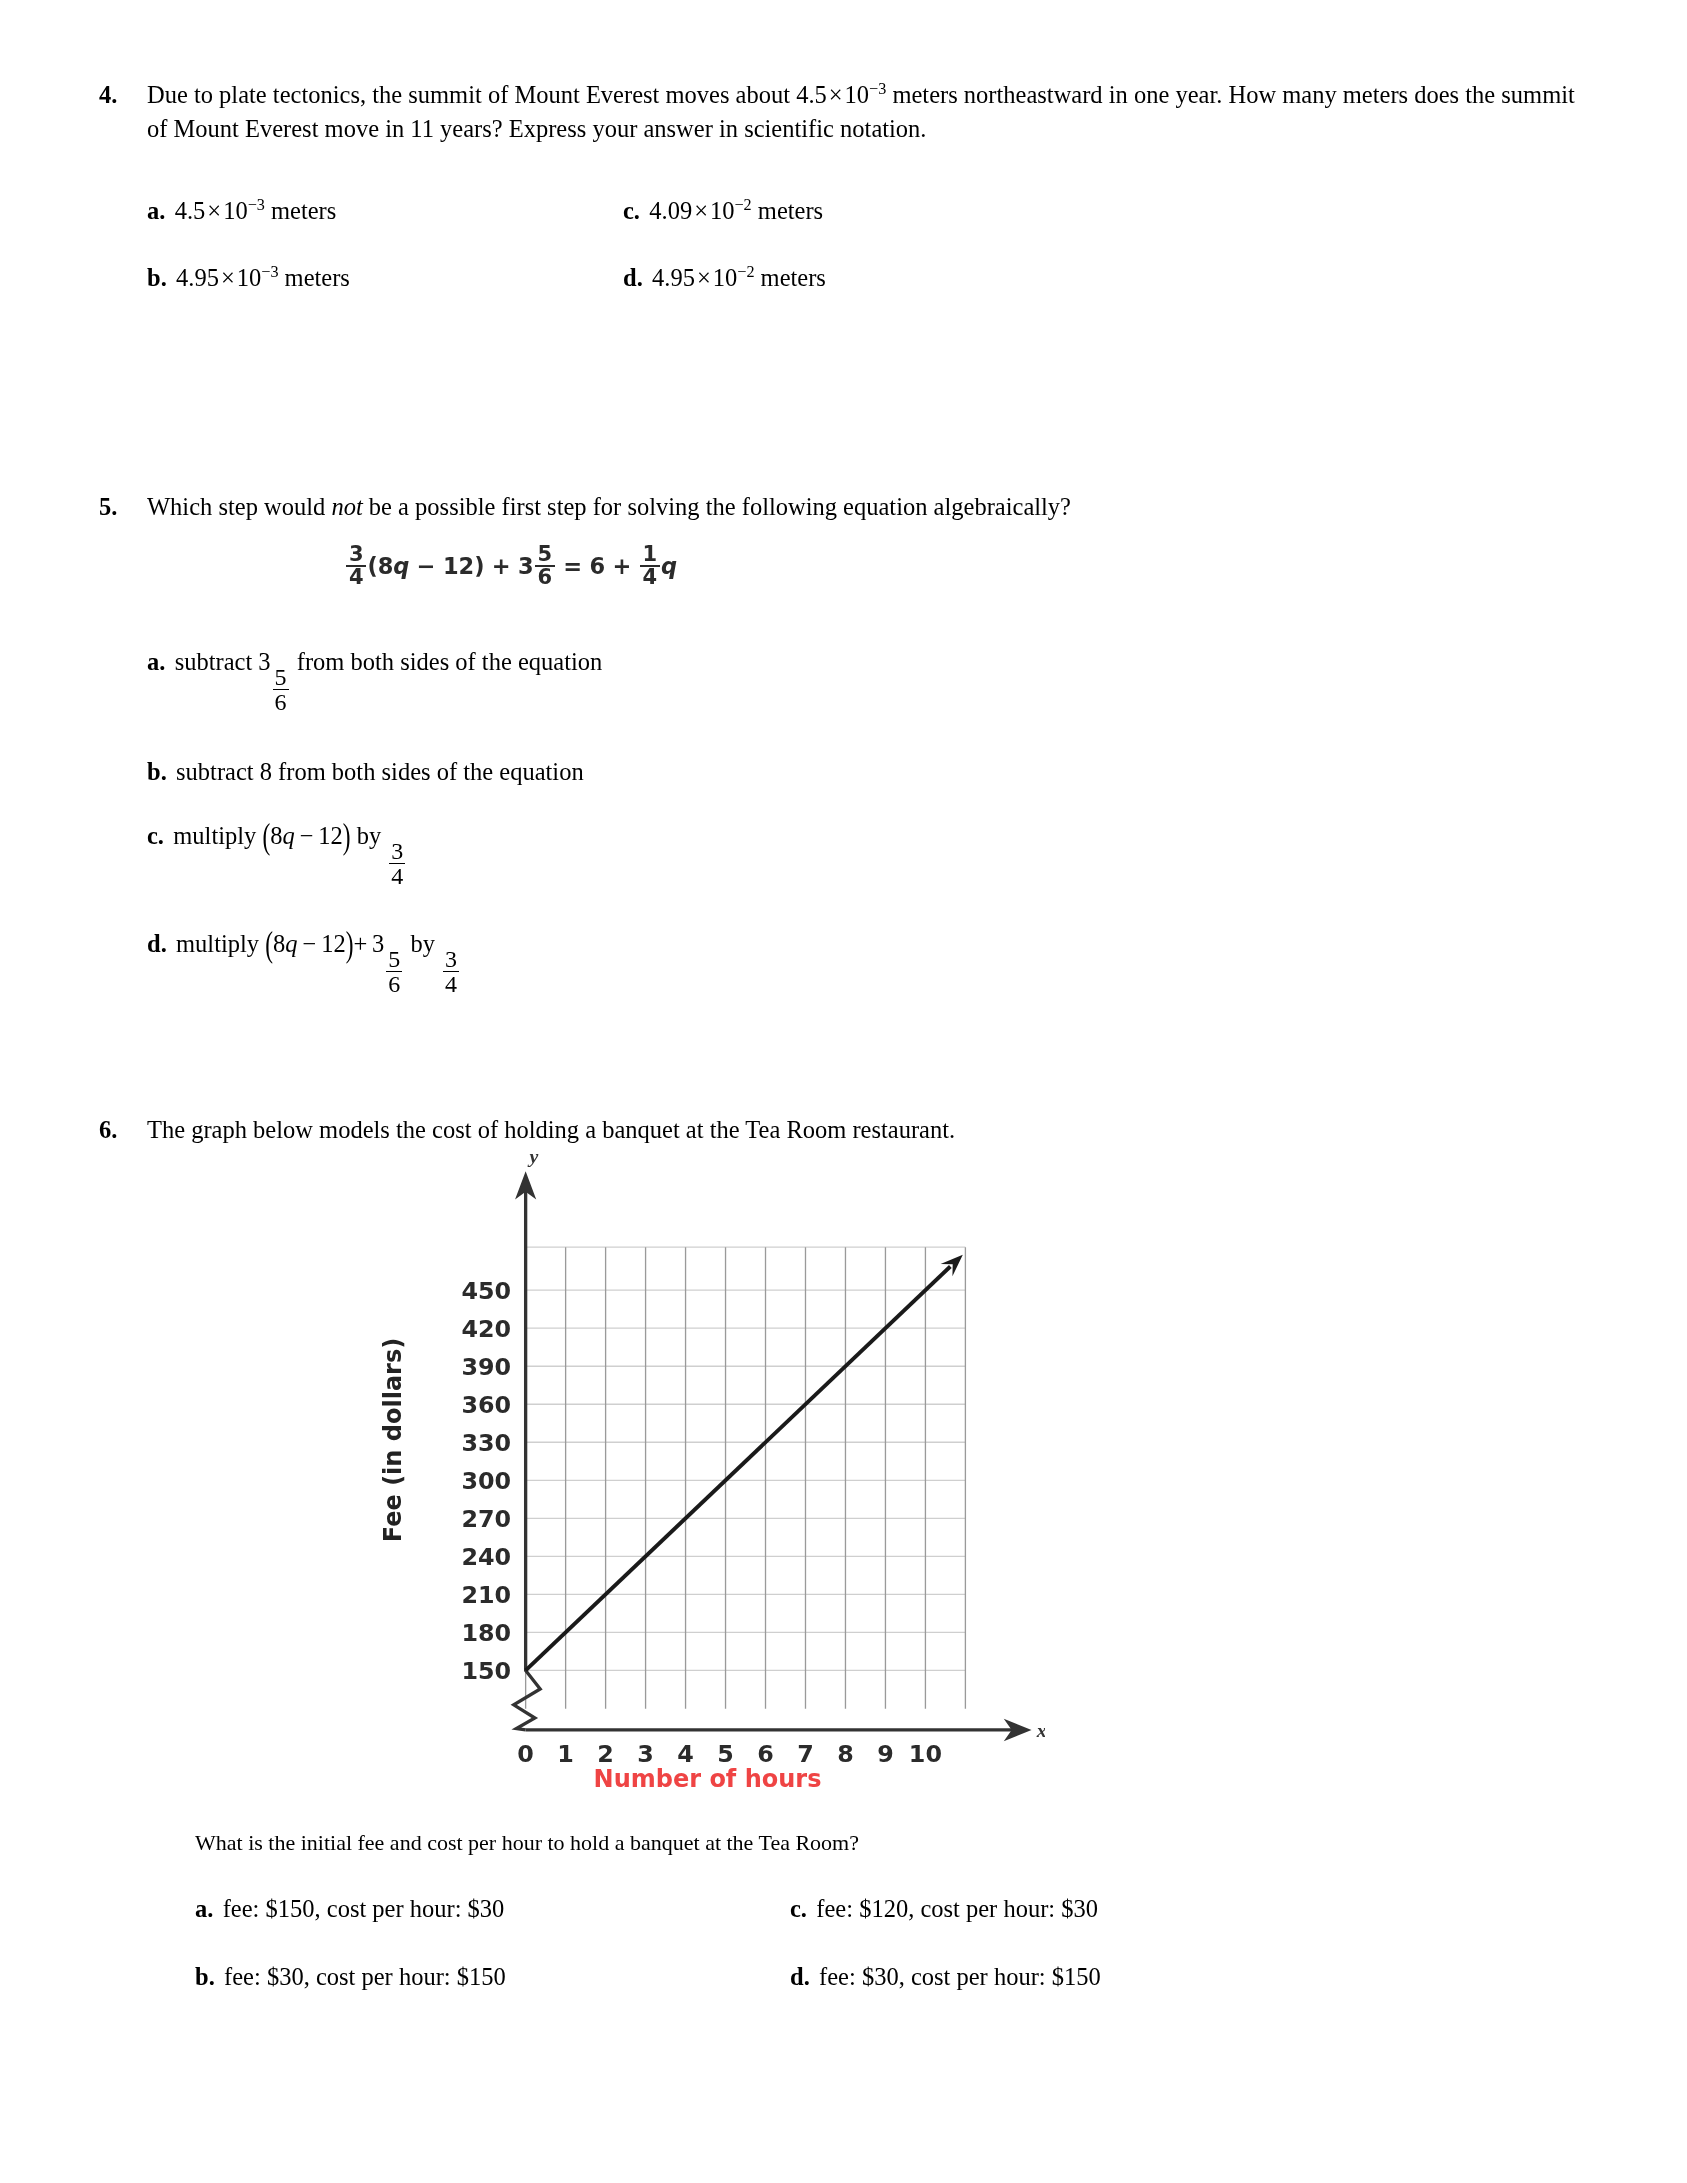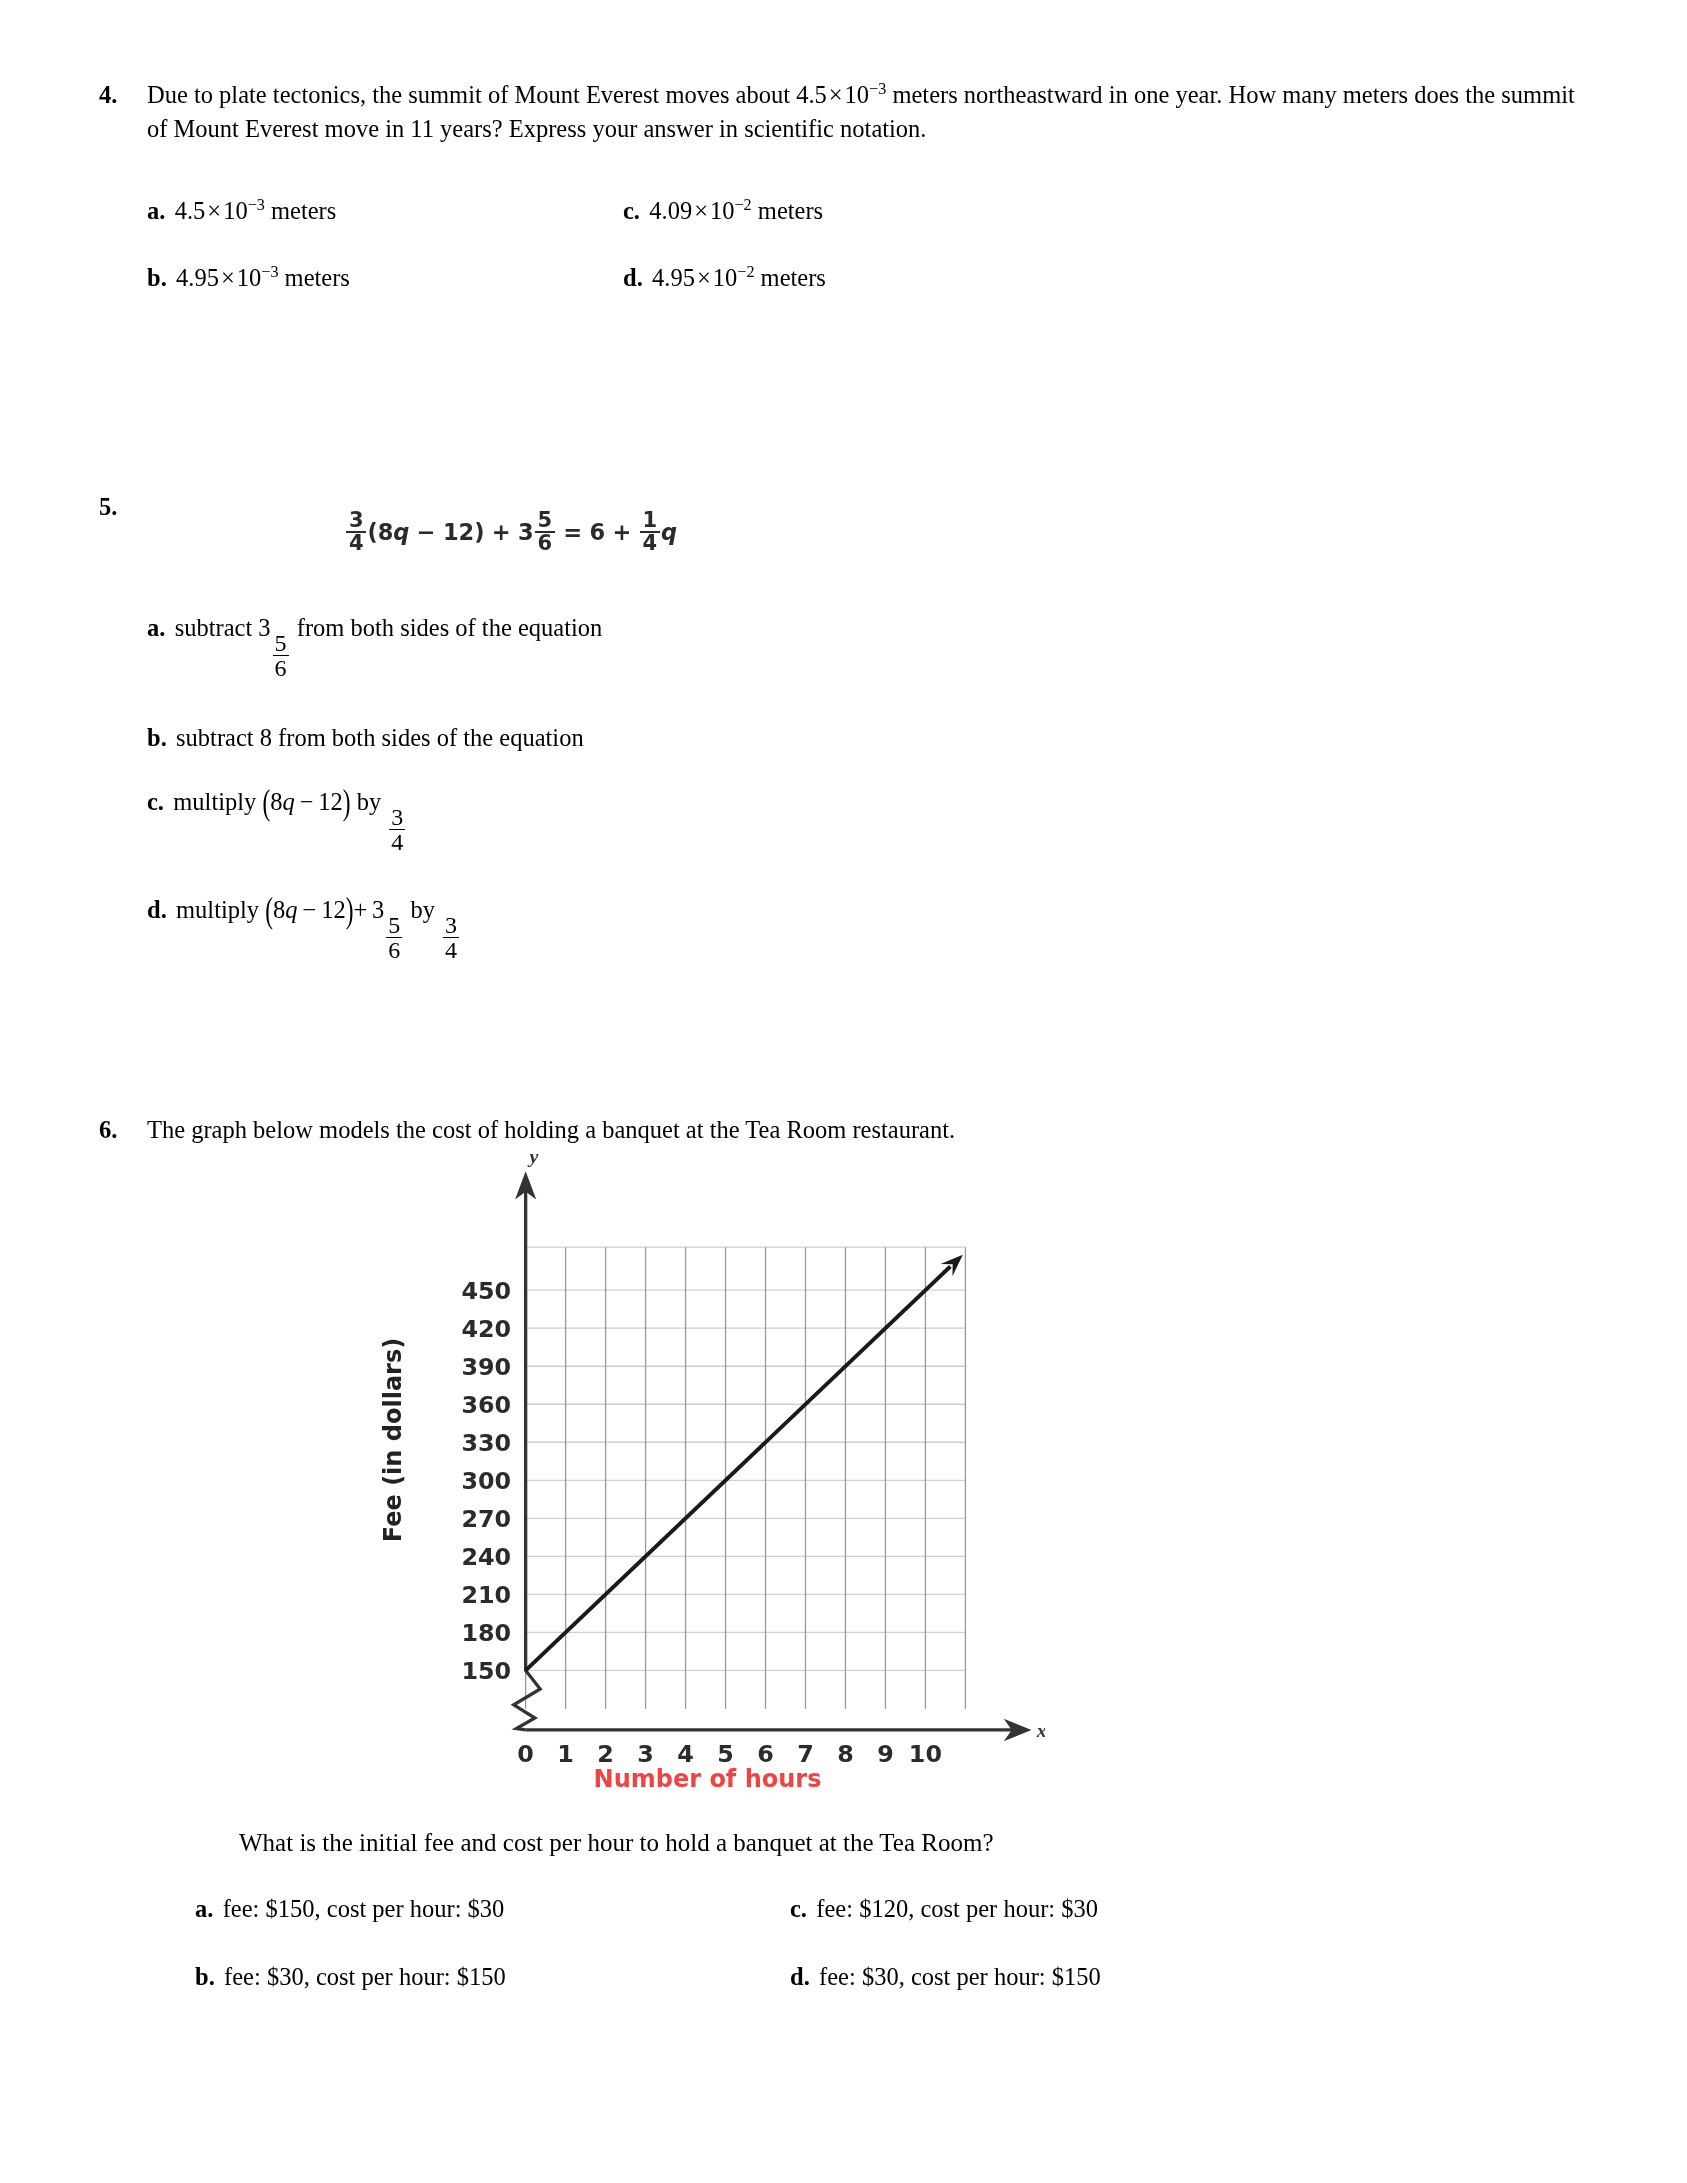--- a/index.html
+++ b/index.html
@@ -159,23 +159,22 @@
     color: #222;
   }
 
   
   .tail {
     position: absolute;
     left: 195px;
     width: 1389px;
   }
   .tail .tq {
-    font-size: 25px;
+    font-size: 22px;
     line-height: 34px;
-    margin-left: 44px;
   }
 </style>
 </head>
 <body>
 
 <div class="page">
 
   <div class="q-block" style="top:78px;">
     <div class="q-num">4.</div>
     <div class="q-body">
@@ -205,20 +204,23 @@
             <span class="txt math"><span>4.95</span><span class="times">×</span><span>10</span><span class="sup">−2</span>&nbsp;<span>meters</span></span>
           </div>
         </div>
       </div>
     </div>
   </div>
 
   <div class="q-block" style="top:490px;">
     <div class="q-num">5.</div>
     <div class="q-body">
+      <div class="q-stem">
+        <span>Which step would </span><em>not</em><span> be a possible first step for solving the following equation algebraically?</span>
+      </div>
 
       <div class="eq5">
         <span class="f">
           <span class="n">3</span>
           <span class="d">4</span>
         </span>
         <span>(</span>
           <span>8</span>
           <span class="it">q</span>
           <span class="sp"></span>

